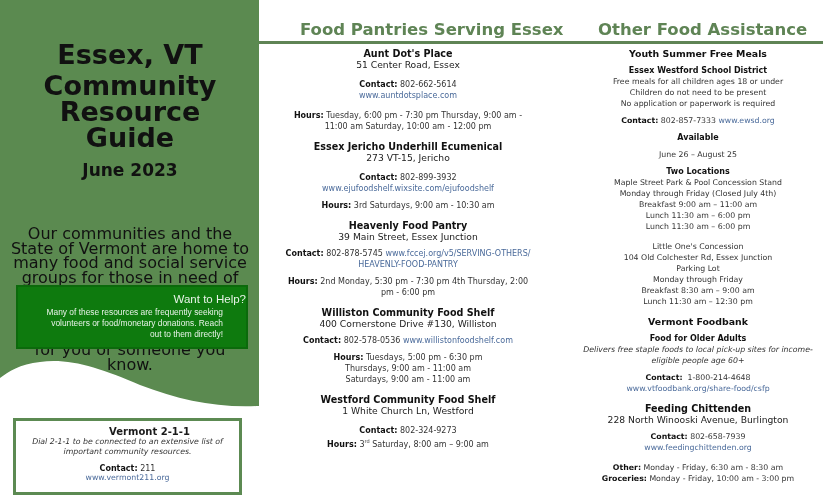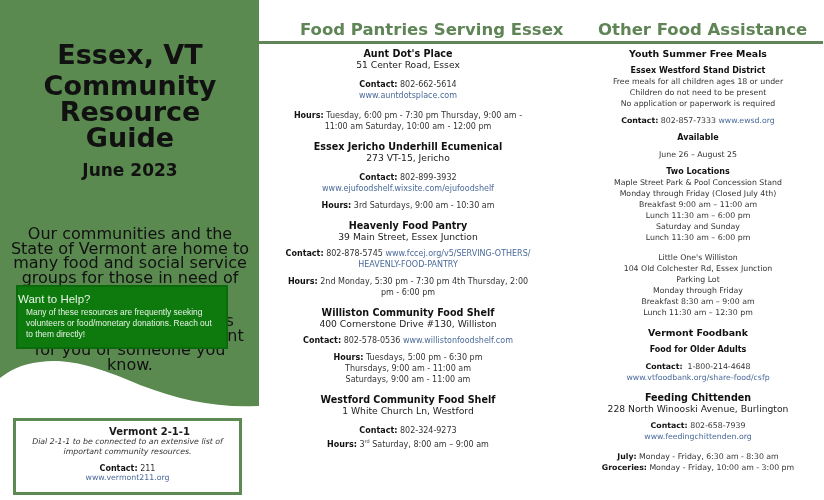--- a/index.html
+++ b/index.html
@@ -6,23 +6,23 @@
     html, body { width: 824px; height: 500px; overflow: hidden; background: #ffffff; }
     body { position: relative; font-family: "DejaVu Sans", sans-serif; color: #1a1a1a; }
     .green-panel { position: absolute; left: 0; top: 0; width: 260px; height: 410px; }
     .green-panel svg { position: absolute; left: 0; top: 0; }
     .cover { position: absolute; left: 0; top: 0; width: 260px; text-align: center; }
     .cover .t1 { position: absolute; top: 40px; left: 0; width: 260px; font-weight: bold; font-size: 27px; line-height: 30px; color: #111; }
     .cover .t2 { position: absolute; top: 73px; left: 0; width: 260px; font-weight: bold; font-size: 27px; line-height: 26px; color: #111; }
     .cover .t2 span { display: block; }
     .cover .date { position: absolute; top: 160px; left: 0; width: 260px; font-weight: bold; font-size: 17px; color: #111; }
     .cover .intro { position: absolute; top: 183px; left: 10px; width: 240px; font-size: 16px; line-height: 14.5px; color: #111; margin-top: 44px; }
-    .help-box { position: absolute; left: 16px; top: 285px; width: 212px; height: 64px; background: #0e7a0e; border: 2px solid #0b6a0b; color: #e8f3e8; text-align: left; }
+    .help-box { position: absolute; left: 16px; top: 285px; width: 232px; height: 64px; background: #0e7a0e; border: 2px solid #0b6a0b; color: #e8f3e8; text-align: right; }
     .help-box .h { font-family: "Liberation Sans", sans-serif; font-size: 11.5px; margin-top: 6px; }
-    .help-box .b { font-family: "Liberation Sans", sans-serif; font-size: 8.4px; line-height: 11px; margin-top: 2px; padding: 0 8px; }
+    .help-box .b { font-family: "Liberation Sans", sans-serif; font-size: 8.4px; line-height: 11px; margin-top: 2px; padding: 0 23px; }
     .vt-box { position: absolute; left: 13px; top: 418px; width: 229px; height: 77px; border: 3px solid #5c8a52; text-align: center; background: #fff; }
     .vt-box .h { font-weight: bold; font-size: 10px; margin-top: 5px; padding-left: 44px; }
     .vt-box .d { font-style: italic; font-size: 7.8px; line-height: 10px; padding: 0 13px; color: #333; }
     .vt-box .c { font-size: 8px; margin-top: 7px; color: #333; }
     .vt-box .c b { color: #111; }
     .vt-box .u { font-size: 7.8px; color: #4a6a9a; }
 
     .section-title { position: absolute; top: 20px; font-family: "DejaVu Sans", sans-serif; font-weight: bold; font-size: 16.5px; color: #5f8455; text-align: center; }
     .divider { position: absolute; top: 41px; left: 259px; width: 564px; height: 3px; background: #5f8455; }
 
@@ -121,59 +121,59 @@
     <div class="gap"></div>
     <p><span class="lbl">Contact:</span> <span>802-324-9273</span></p>
     <p><span class="lbl">Hours:</span> <span>3</span><sup>rd</sup><span> Saturday, 8:00 am – 9:00 am</span></p>
   </div>
 </div>
 
 <div class="col" style="left:574px; width:248px; font-size:7.8px;">
   <div>
     <p class="name" style="font-size:9.4px;">Youth Summer Free Meals</p>
     <div class="gap-sm"></div>
-    <p class="sub">Essex Westford Stand District</p>
+    <p class="sub">Essex Westford School District</p>
     <p>Free meals for all children ages 18 or under</p>
     <p>Children do not need to be present</p>
     <p>No application or paperwork is required</p>
     <div class="gap-sm"></div>
     <p><span class="lbl">Contact:</span> <span>802-857-7333</span> <span class="link">www.ewsd.org</span></p>
     <div class="gap-sm"></div>
     <p class="sub">Available</p>
     <div class="gap-sm"></div>
     <p>June 26 – August 25</p>
     <div class="gap-sm"></div>
     <p class="sub">Two Locations</p>
     <p>Maple Street Park &amp; Pool Concession Stand</p>
     <p>Monday through Friday (Closed July 4th)</p>
     <p>Breakfast 9:00 am – 11:00 am</p>
     <p>Lunch 11:30 am – 6:00 pm</p>
-    <p>Saturday and Sunday</p>
     <p>Lunch 11:30 am – 6:00 pm</p>
     <div class="gap"></div>
-    <p>Little One's Williston</p>
+    <p>Little One's Concession</p>
     <p>104 Old Colchester Rd, Essex Junction</p>
     <p>Parking Lot</p>
     <p>Monday through Friday</p>
     <p>Breakfast 8:30 am – 9:00 am</p>
     <p>Lunch 11:30 am – 12:30 pm</p>
   </div>
   <div class="gap"></div>
   <div>
     <p class="name" style="font-size:9.4px;">Vermont Foodbank</p>
     <div class="gap-sm"></div>
     <p class="sub">Food for Older Adults</p>
+    <p class="it">Delivers free staple foods to local pick-up sites for income-eligible people age 60+</p>
     <div class="gap-sm"></div>
     <p><span class="lbl">Contact:</span>&nbsp; <span>1-800-214-4648</span></p>
     <p class="link">www.vtfoodbank.org/share-food/csfp</p>
   </div>
   <div class="gap"></div>
   <div>
     <p class="name">Feeding Chittenden</p>
     <p class="addr">228 North Winooski Avenue, Burlington</p>
     <div class="gap-sm"></div>
     <p><span class="lbl">Contact:</span> <span>802-658-7939</span></p>
     <p class="link">www.feedingchittenden.org</p>
     <div class="gap"></div>
-    <p><span class="lbl">July:</span> <span>Monday - Friday, 6:30 am - 8:30 am</span></p>
+    <p><span class="lbl">Other:</span> <span>Monday - Friday, 6:30 am - 8:30 am</span></p>
     <p><span class="lbl">Groceries:</span> <span>Monday - Friday, 10:00 am - 3:00 pm</span></p>
   </div>
 </div>
 
 </body></html>

